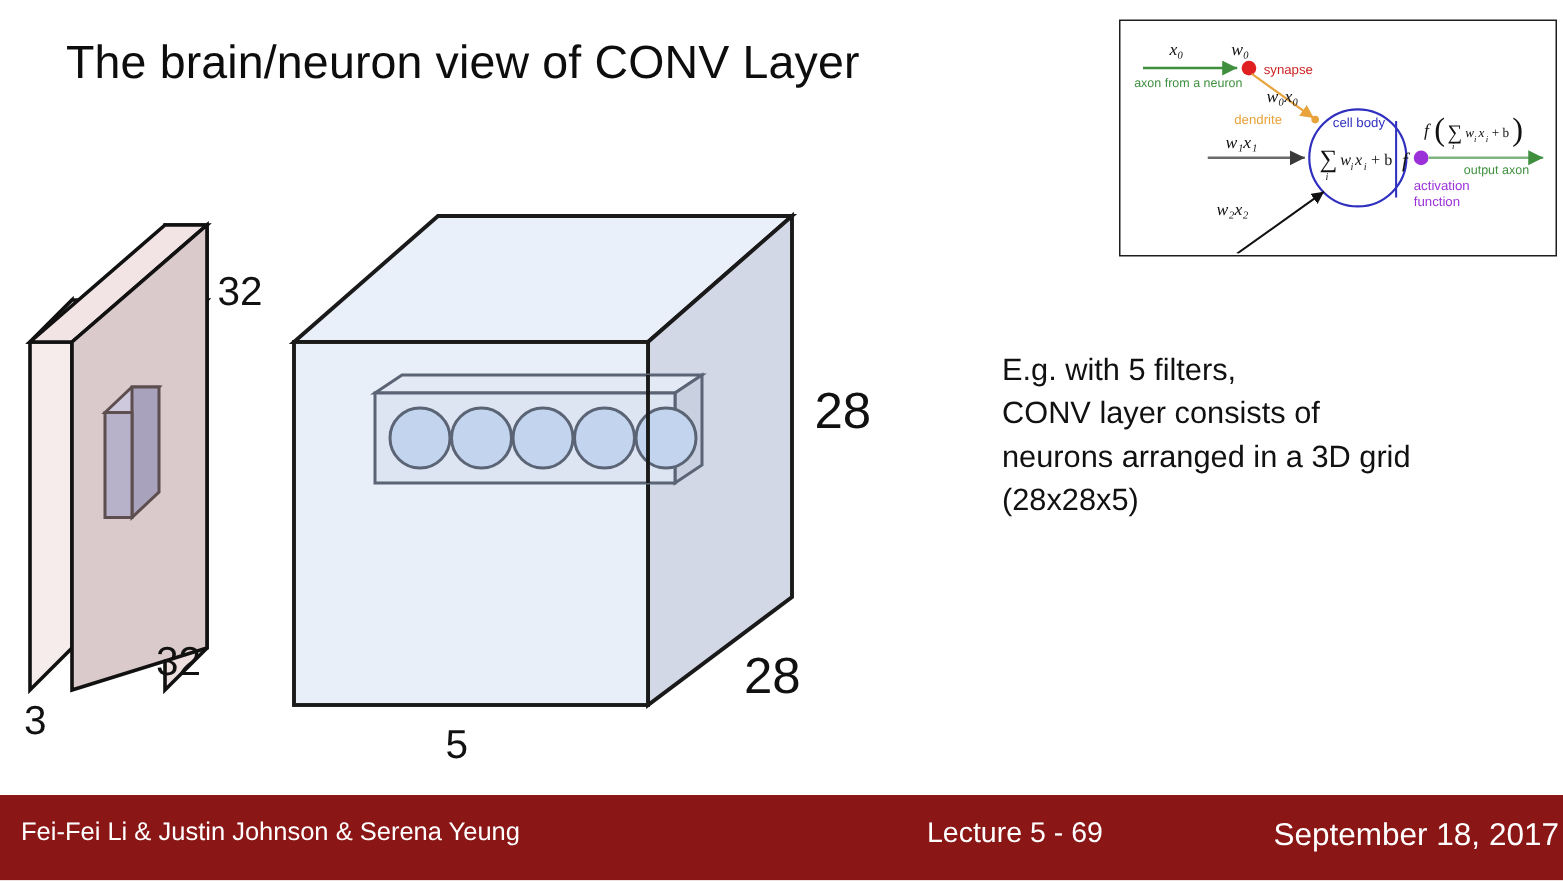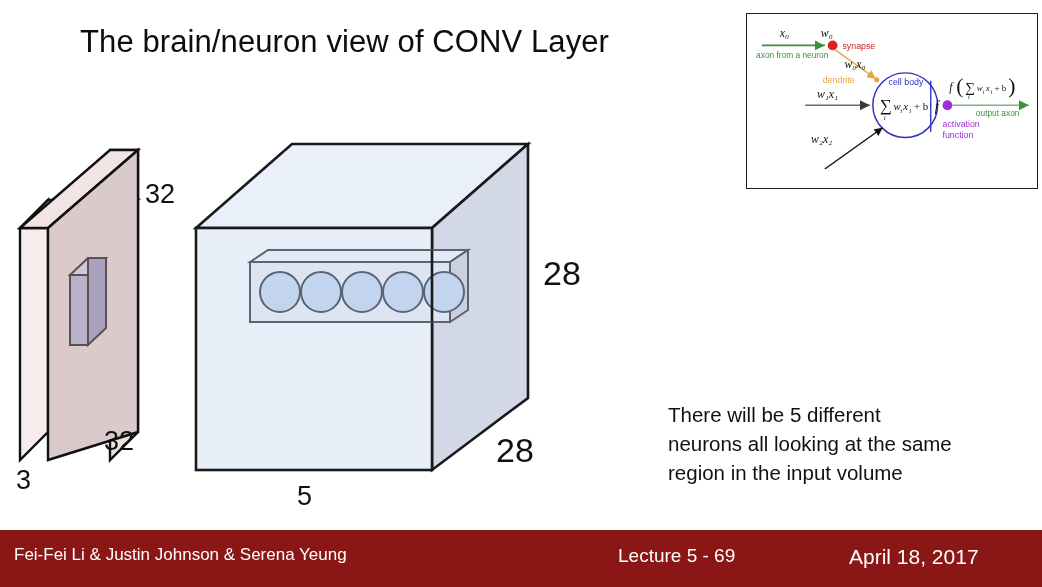--- a/index.html
+++ b/index.html
@@ -22,30 +22,29 @@
 
   
   #slide-title {
     position: absolute;
     left: 44px;
     top: 24px;
     font-size: 31px;
     color: #0d0d0d;
     letter-spacing: 0.1px;
     white-space: nowrap;
-    margin-left: 36px;
   }
 
   
   #neuron-panel {
     position: absolute;
     left: 746px;
     top: 13px;
     width: 292px;
-    height: 176px;
+    height: 158px;
     background: #ffffff;
     border: 1.4px solid #1e1e1e;
     box-sizing: border-box;
   }
   #neuron-panel svg { display: block; }
 
   
   .body-text {
     position: absolute;
     font-size: 20.5px;
@@ -227,23 +226,24 @@
       <text x="224" y="87" font-family="'Liberation Serif',serif" font-size="6" font-style="italic" fill="#111111">i</text>
       <text x="233" y="79" font-family="'Liberation Serif',serif" font-size="9" font-style="italic" fill="#111111">w</text>
       <text x="239" y="82" font-family="'Liberation Serif',serif" font-size="6" font-style="italic" fill="#111111">i</text>
       <text x="242" y="79" font-family="'Liberation Serif',serif" font-size="9" font-style="italic" fill="#111111">x</text>
       <text x="247" y="82" font-family="'Liberation Serif',serif" font-size="6" font-style="italic" fill="#111111">i</text>
       <text x="251" y="79" font-family="'Liberation Serif',serif" font-size="9" fill="#111111">+ b</text>
       <text x="265" y="81" font-family="'Liberation Serif',serif" font-size="22" fill="#111111">)</text>
     </svg>
   </div>
 
-  <div class="body-text" id="body-text-2">There will be 5 different
-neurons all looking at the same
-region in the input volume</div>
+  <div class="body-text" id="body-text-1">E.g. with 5 filters,
+CONV layer consists of
+neurons arranged in a 3D grid
+(28x28x5)</div>
 
   <div id="footer">
     <div id="footer-authors">Fei-Fei Li &amp; Justin Johnson &amp; Serena Yeung</div>
     <div id="footer-lecture">Lecture 5 - 69</div>
-    <div id="footer-date">April 18, 2017</div>
+    <div id="footer-date">September 18, 2017</div>
   </div>
 
 </div>
 
 </body></html>

